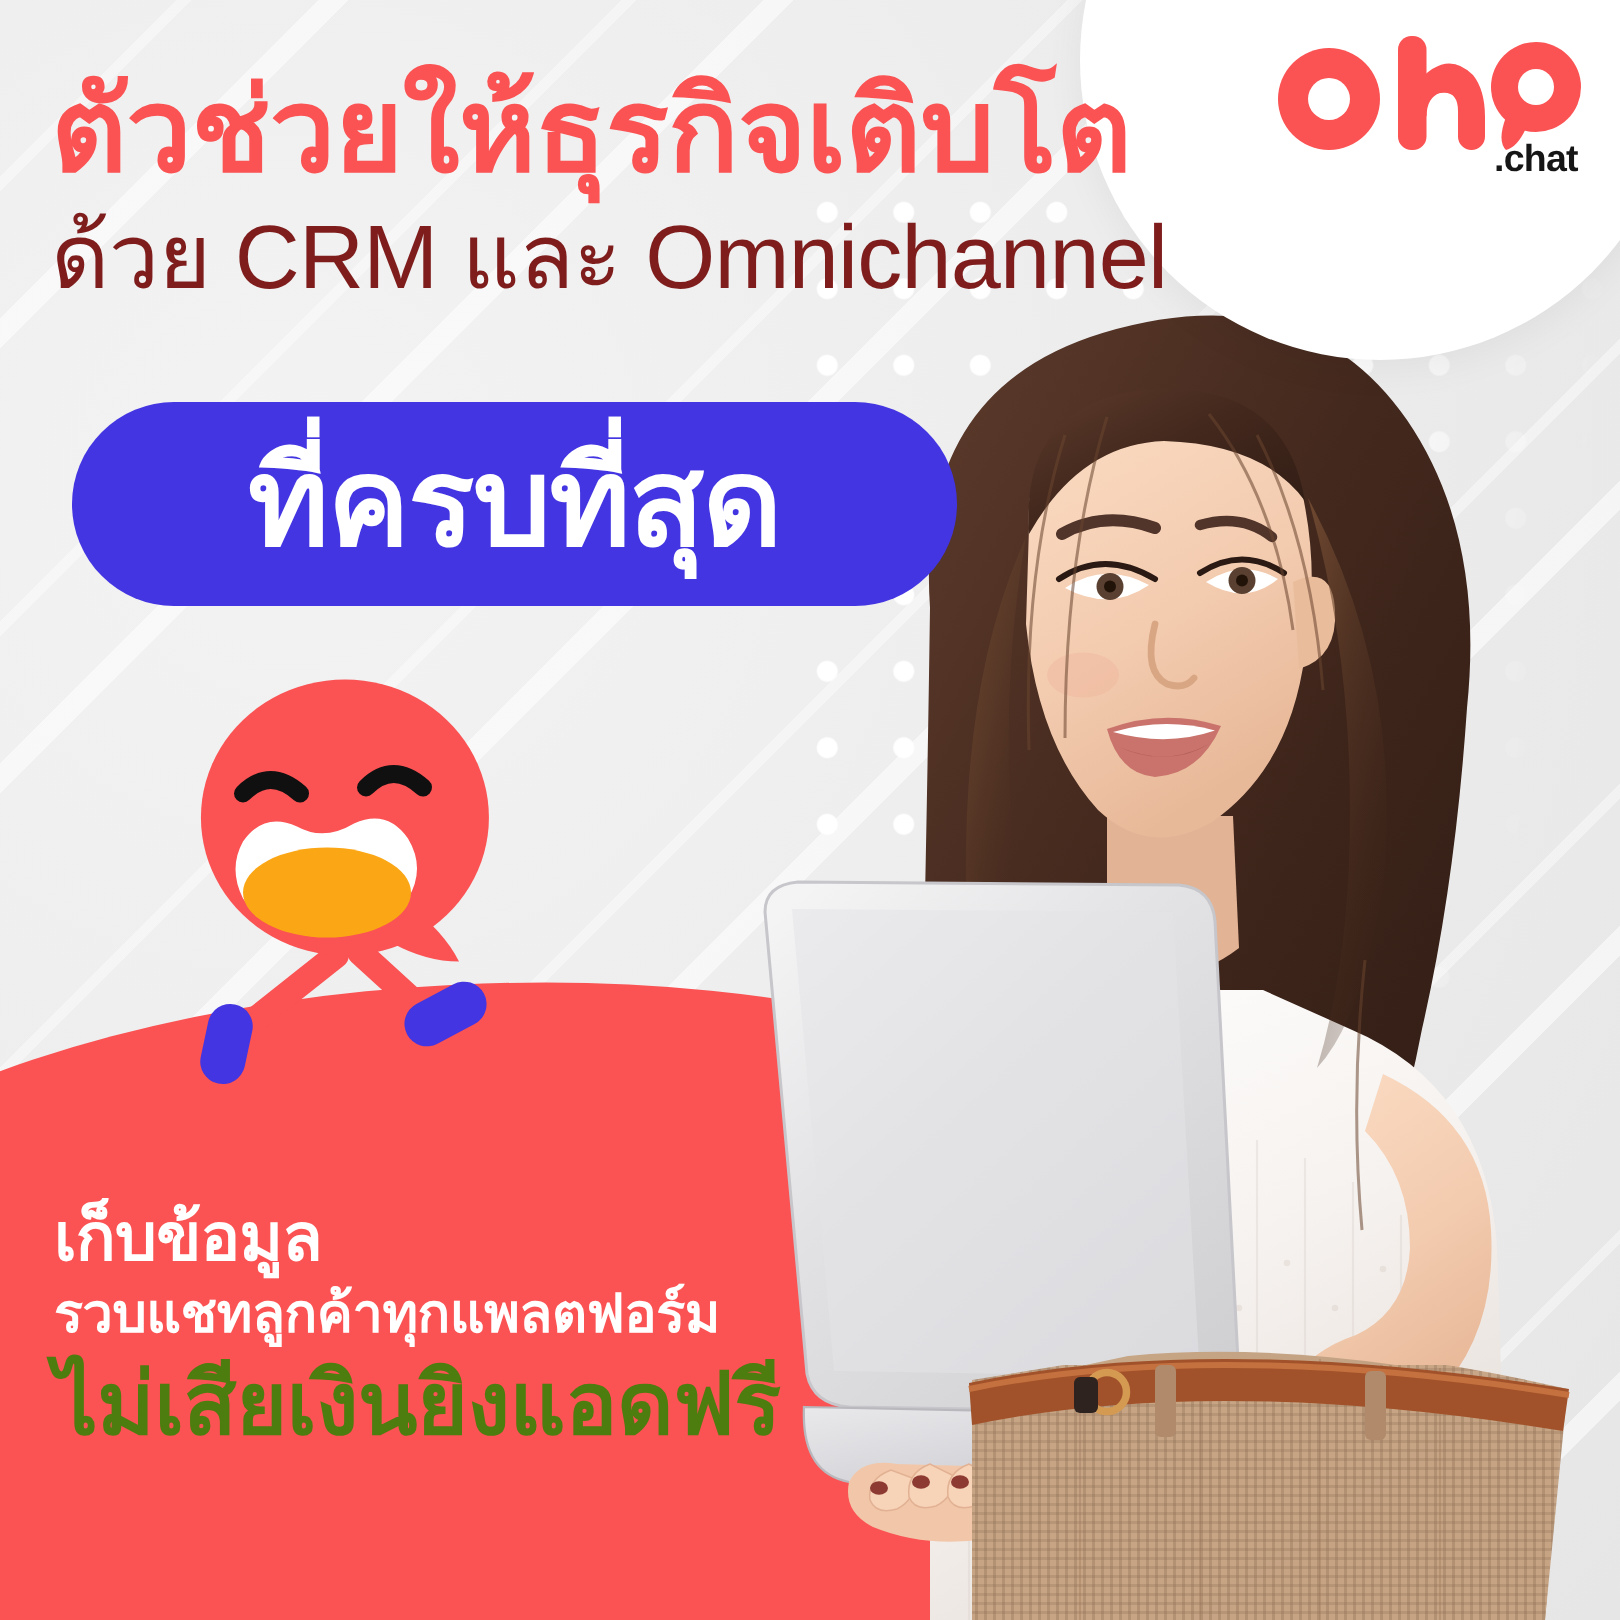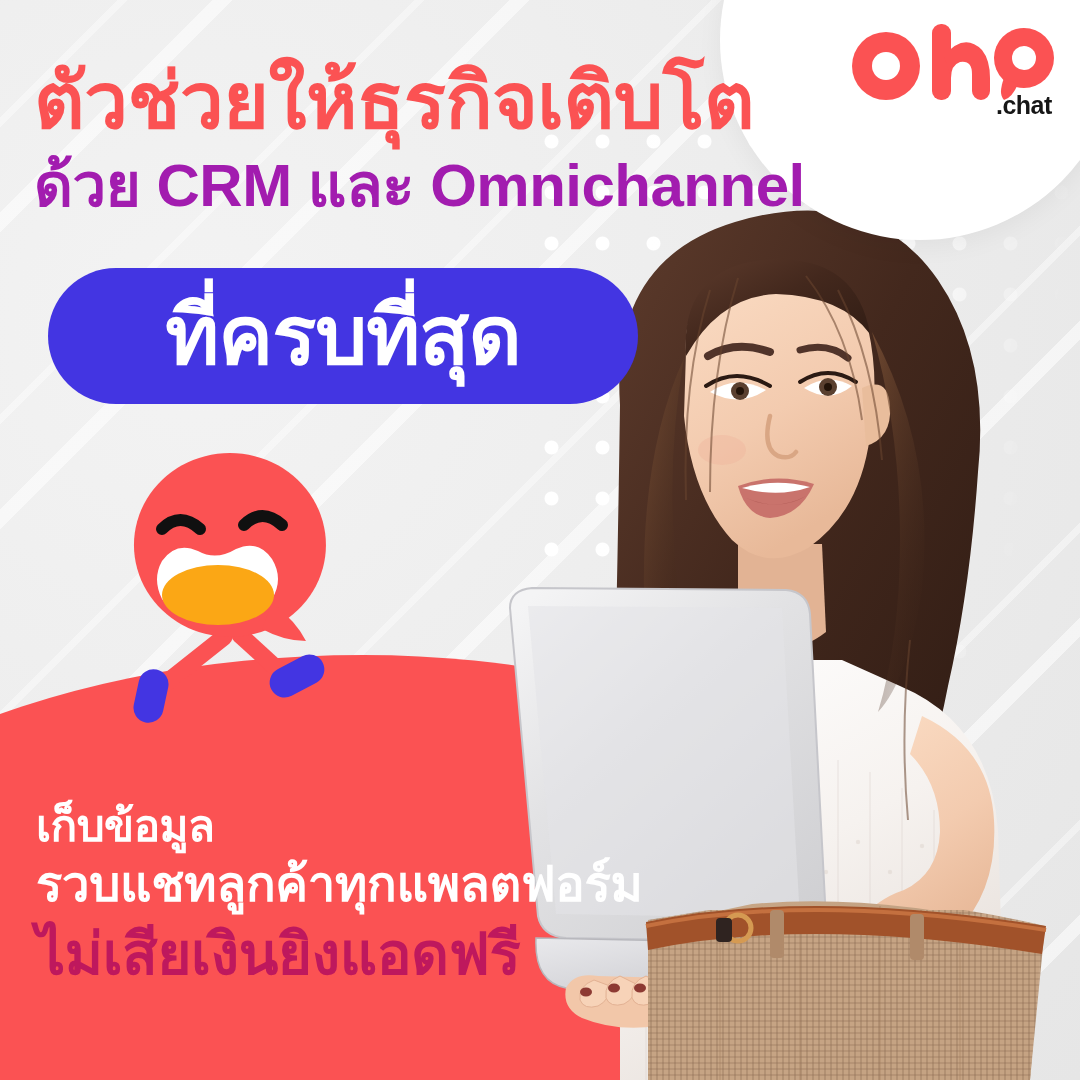--- a/index.html
+++ b/index.html
@@ -71,34 +71,33 @@
     position:absolute;
     right:22px; top:22px;
     width:210px; height:100px;text-align:right;
   }
 
   
   .headline{
     position:absolute;
     left:34px; top:44px;
     width:820px;
-    margin-top:14px;
   }
   .h-line1{
     color:#fb5253;
     font-size:78px;
     font-weight:800;
     line-height:1.12;
     letter-spacing:-0.5px;
     white-space:nowrap;
   }
   .h-line2{
-    color:#a21caf;
+    color:#7f1d1d;
     font-size:60px;
-    font-weight:700;
+    font-weight:400;
     line-height:1.18;
     letter-spacing:-0.5px;
     margin-top:6px;
     white-space:nowrap;
   }
 
   
   .pill-wrap{
     position:absolute;
     left:48px; top:268px;
@@ -145,29 +144,29 @@
   .b-line1{
     color:#ffffff;
     font-size:44px;
     font-weight:800;
     line-height:1.16;
     letter-spacing:-0.5px;
     white-space:nowrap;
   }
   .b-line2{
     color:#ffffff;
-    font-size:49px;
+    font-size:36px;
     font-weight:700;
     line-height:1.3;
     letter-spacing:-0.3px;
     margin-top:2px;
     white-space:nowrap;
   }
   .b-line3{
-    color:#be185d;
+    color:#4d7c0f;
     font-size:58px;
     font-weight:800;
     line-height:1.22;
     letter-spacing:-0.3px;
     margin-top:2px;
     white-space:nowrap;
   }
 </style>
 </head>
 <body>

